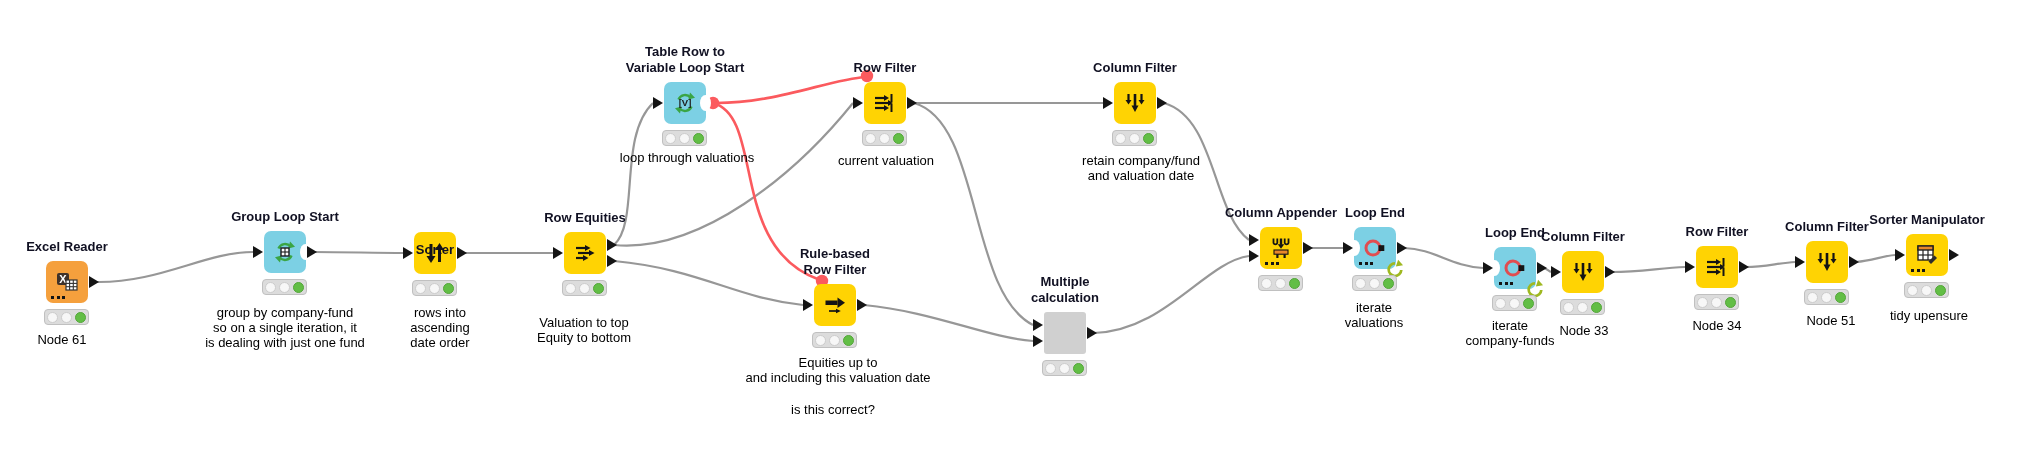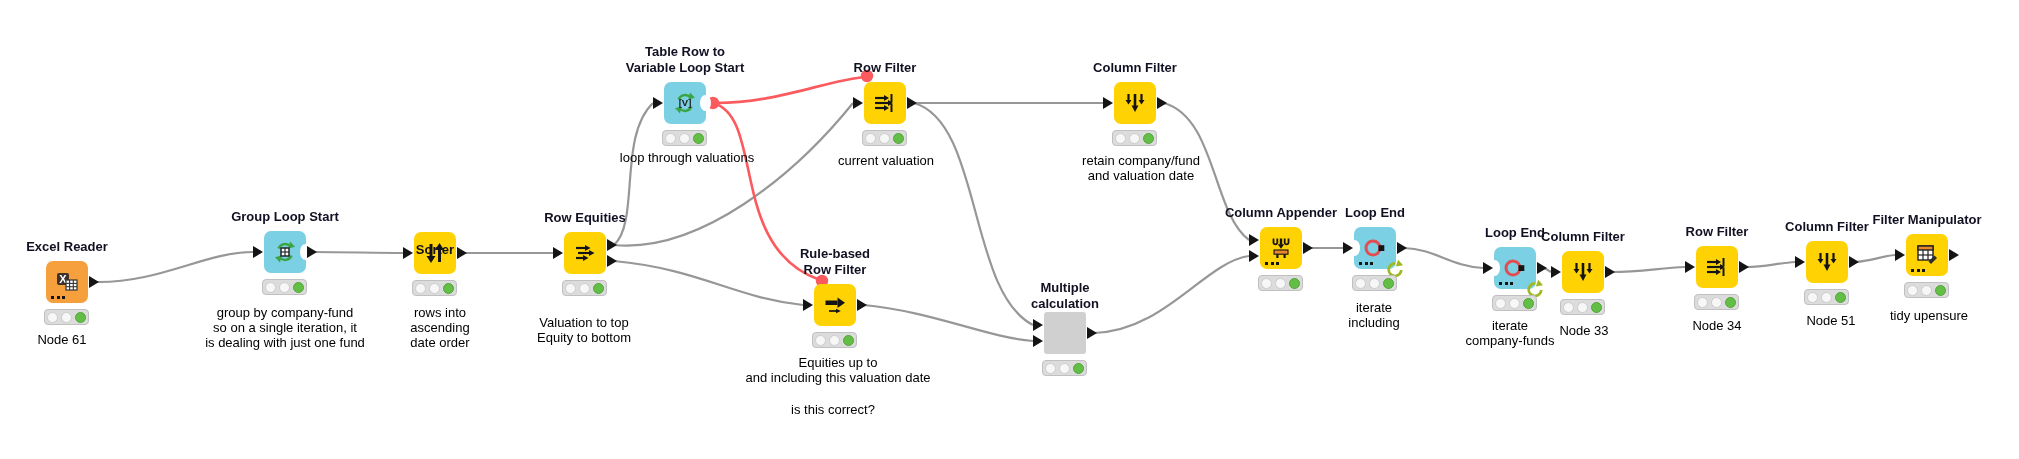--- a/index.html
+++ b/index.html
@@ -267,21 +267,21 @@
     </div>
     <div class="light" style="left: 812px; top: 332px;">
       <div class="bulb"></div>
       <div class="bulb"></div>
       <div class="bulb on" style="background: rgb(98, 190, 69);"></div>
     </div>
     <div class="anno" style="left: 838px; top: 355px;">
       <div>Equities up to</div>
       <div>and including this valuation date</div>
     </div>
-    <div class="title" style="left: 1065px; top: 280px; text-align: center;">
+    <div class="title" style="left: 1065px; top: 274px; text-align: center;">
       <div>Multiple</div>
       <div>calculation</div>
     </div>
     <div class="node sq" style="left: 1044px; top: 312px; background: rgb(208, 208, 208);">
       <div class="icon"></div>
       <div class="port in" style="top: 7px;"></div>
       <div class="port in" style="top: 23px;"></div>
       <div class="port out" style="top: 15px;"></div>
     </div>
     <div class="light" style="left: 1042px; top: 360px;">
@@ -341,21 +341,21 @@
           <polygon points="12.5,0.8 17.2,6 10.3,7.2" fill="#9fb821"></polygon>
         </svg></div>
     </div>
     <div class="light" style="left: 1352px; top: 275px;">
       <div class="bulb"></div>
       <div class="bulb"></div>
       <div class="bulb on" style="background: rgb(98, 190, 69);"></div>
     </div>
     <div class="anno" style="left: 1374px; top: 300px;">
       <div>iterate</div>
-      <div>including</div>
+      <div>valuations</div>
     </div>
     <div class="title" style="left: 1515px; top: 225px;">
       <div>Loop End</div>
     </div>
     <div class="node" style="left: 1494px; top: 247px; background: rgb(124, 208, 228);">
       <div class="notch left"></div>
       <div class="icon">
         <svg width="28" height="28" viewBox="0 0 28 28">
           <circle cx="12" cy="14" r="7" fill="none" stroke="#e14d50" stroke-width="3"></circle>
           <rect x="17.5" y="11.2" width="5.8" height="5.8" fill="#141414"></rect>
@@ -453,21 +453,21 @@
     </div>
     <div class="light" style="left: 1804px; top: 289px;">
       <div class="bulb"></div>
       <div class="bulb"></div>
       <div class="bulb on" style="background: rgb(98, 190, 69);"></div>
     </div>
     <div class="anno" style="left: 1831px; top: 313px;">
       <div>Node 51</div>
     </div>
     <div class="title" style="left: 1927px; top: 212px;">
-      <div>Filter Manipulator</div>
+      <div>Sorter Manipulator</div>
     </div>
     <div class="node" style="left: 1906px; top: 234px; background: rgb(255, 211, 3);">
       <div class="icon">
         <svg width="28" height="28" viewBox="0 0 28 28">
           <rect x="5" y="5" width="15" height="14" fill="#fff" stroke="#222" stroke-width="1.4"></rect>
           <rect x="5" y="5" width="15" height="4" fill="#e8872b" stroke="#222" stroke-width="1.4"></rect>
           <line x1="10" y1="9" x2="10" y2="19" stroke="#222" stroke-width="1.2"></line>
           <line x1="15" y1="9" x2="15" y2="19" stroke="#222" stroke-width="1.2"></line>
           <line x1="5" y1="14" x2="20" y2="14" stroke="#222" stroke-width="1.2"></line>
           <polygon points="15.5,20.5 21.5,14.5 24,17 18,23" fill="#2d2d2d"></polygon>

